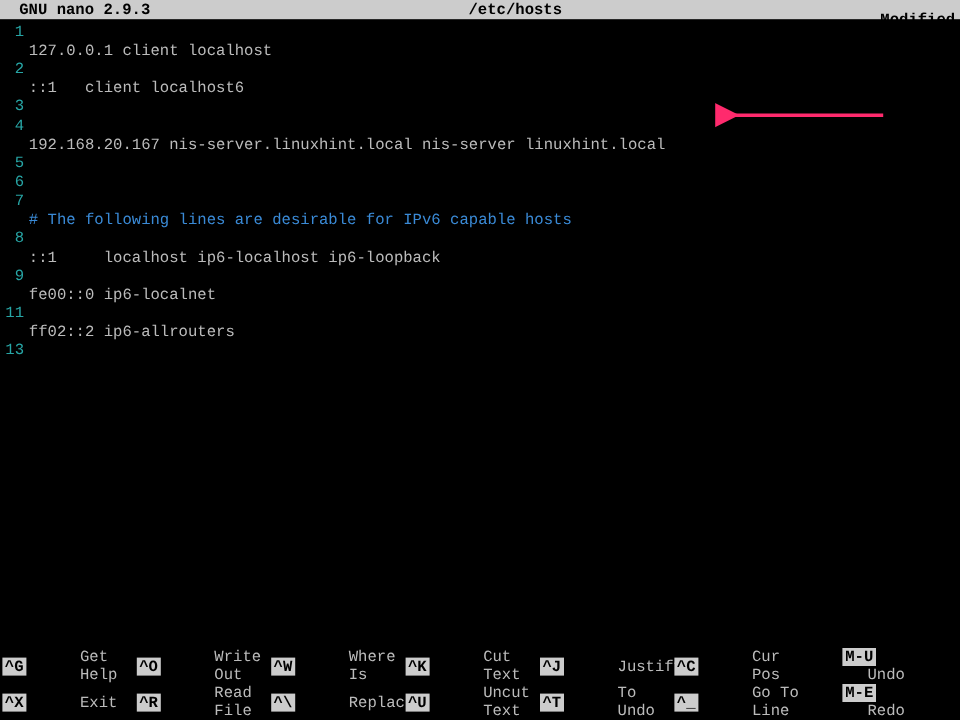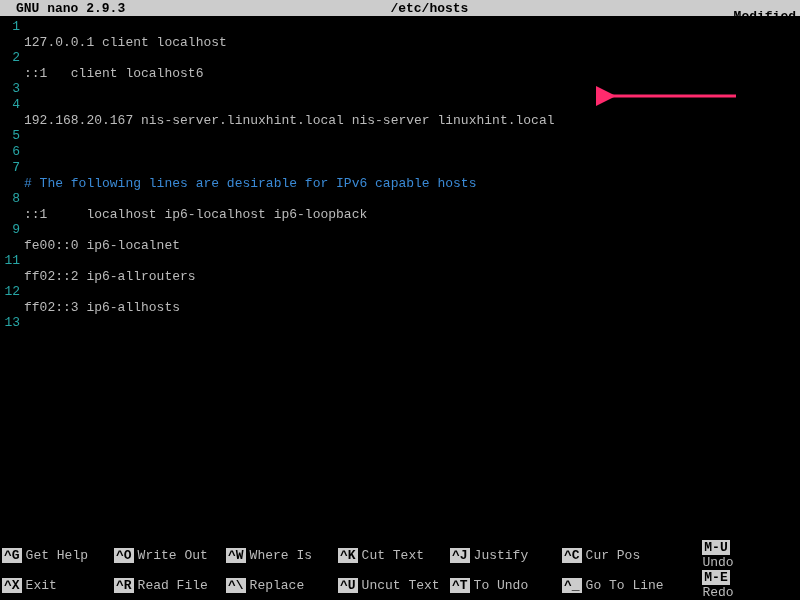--- a/index.html
+++ b/index.html
@@ -90,20 +90,21 @@
     }
     .key {
       background: #cccccc;
       color: #000000;
       padding: 0 2px;
       font-weight: bold;
       margin-right: 4px;
     }
     .cmd {
       color: #bbbbbb;
+      margin-left: 41px;
     }
   </style>
 </head>
 <body>
 
 <div class="header">
   <span class="header-left">  GNU nano 2.9.3</span>
   <span class="header-center">/etc/hosts</span>
   <span class="header-right">Modified  </span>
 </div>
@@ -112,21 +113,20 @@
     <div class="line"><span class="lineno">1</span><span class="linetext">127.0.0.1 client localhost</span></div>
     <div class="line"><span class="lineno">2</span><span class="linetext">::1   client localhost6</span></div>
     <div class="line"><span class="lineno">3</span><span class="linetext"></span></div>
     <div class="line"><span class="lineno">4</span><span class="linetext">192.168.20.167 nis-server.linuxhint.local nis-server linuxhint.local</span></div>
     <div class="line"><span class="lineno">5</span><span class="linetext"></span></div>
     <div class="line"><span class="lineno">6</span><span class="linetext"></span></div>
     <div class="line"><span class="lineno">7</span><span class="linetext comment"># The following lines are desirable for IPv6 capable hosts</span></div>
     <div class="line"><span class="lineno">8</span><span class="linetext">::1     localhost ip6-localhost ip6-loopback</span></div>
     <div class="line"><span class="lineno">9</span><span class="linetext">fe00::0 ip6-localnet</span></div>
     <div class="line"><span class="lineno">11</span><span class="linetext">ff02::2 ip6-allrouters</span></div>
-    <div class="line"><span class="lineno">12</span><span class="linetext">ff02::3 ip6-allhosts</span></div>
     <div class="line"><span class="lineno">13</span><span class="linetext"></span></div>
   </div>
 
 <svg class="arrow" width="150" height="22" viewBox="0 0 150 22">
   <defs>
     <marker id="arrowhead" markerWidth="10" markerHeight="10" refX="2" refY="5" orient="auto">
       <polygon points="10 0, 0 5, 10 10" fill="#ff2a6d"></polygon>
     </marker>
   </defs>
   <line x1="140" y1="11" x2="14" y2="11" stroke="#ff2a6d" stroke-width="3" marker-end="url(#arrowhead)"></line>

